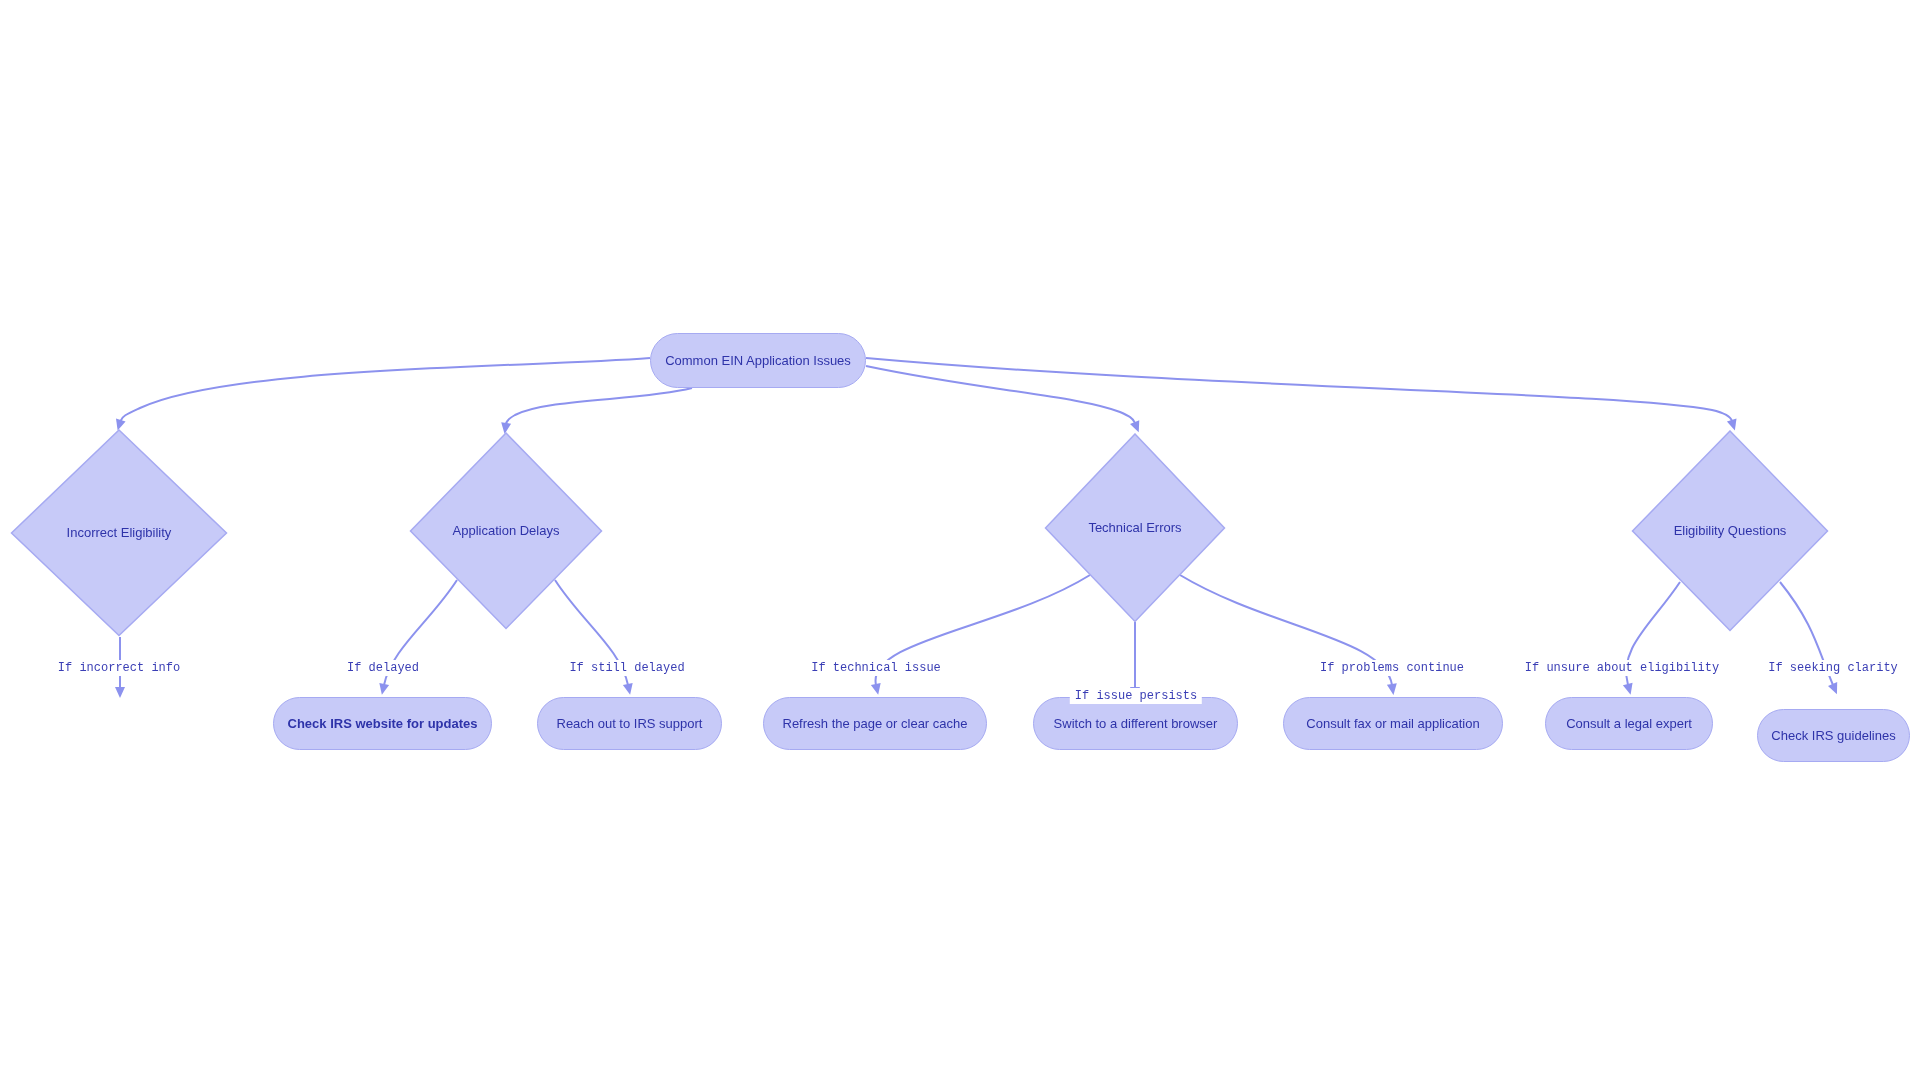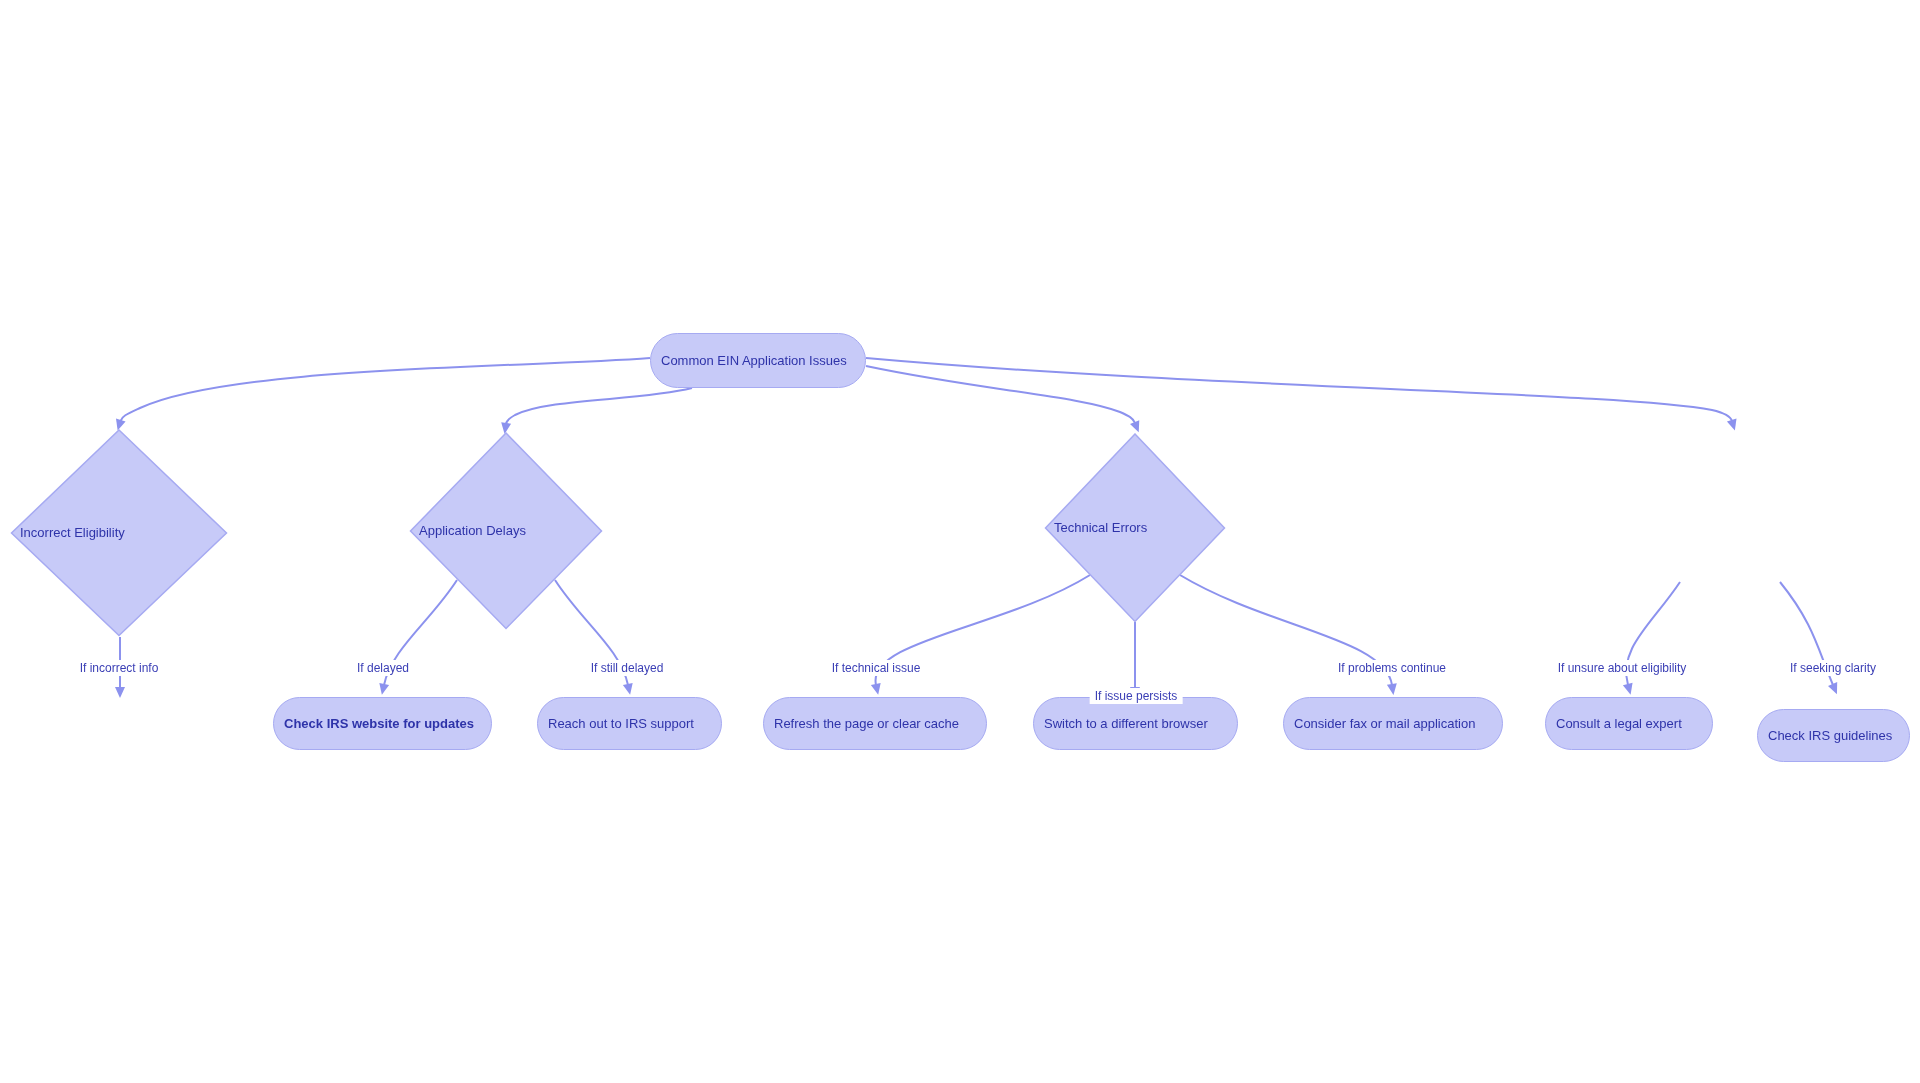--- a/index.html
+++ b/index.html
@@ -24,20 +24,21 @@
   }
   .edges-layer path.edge {
     stroke: #8c92ee;
     stroke-width: 2;
     fill: none;
   }
   .node {
     position: absolute;
     display: flex;
     align-items: center;
+    justify-content: center;
     text-align: center;
     color: #2e33a9;
     font-size: 13px;
     line-height: 16px;
   }
   .pill {
     background: #c7caf8;
     border: 1.5px solid #a6aaf2;
     border-radius: 28px;
     box-sizing: border-box;
@@ -61,20 +62,21 @@
     position: absolute;
     top: 660px;
     transform: translateX(-50%);
     background: #ffffff;
     color: #3a3eb5;
     font-size: 12px;
     line-height: 16px;
     padding: 0 5px;
     white-space: nowrap;
     z-index: 3;
+    font-family: Liberation Mono, monospace;
   }
 </style>
 </head>
 <body>
 
 <div class="canvas">
 
   <svg class="edges-layer" width="1920" height="1083" viewBox="0 0 1920 1083" xmlns="http://www.w3.org/2000/svg">
     <defs>
       <marker id="arrow" viewBox="0 0 13 13" markerUnits="userSpaceOnUse" markerWidth="13" markerHeight="13" refX="2" refY="6" orient="auto">
@@ -113,20 +115,26 @@
     <span class="node-label">Application Delays</span>
   </div>
 
   <div class="node diamond" style="left:1044px; top:433px; width:182px; height:190px;">
     <svg width="182" height="190" viewBox="0 0 182 190">
       <polygon points="91,1 180.5,95 91,188.5 1.5,95" fill="#c7caf8" stroke="#a6aaf2" stroke-width="1.5"></polygon>
     </svg>
     <span class="node-label">Technical Errors</span>
   </div>
 
+  <div class="node diamond" style="left:1631px; top:430px; width:198px; height:202px;">
+    <svg width="198" height="202" viewBox="0 0 198 202">
+      <polygon points="99,1 196.5,101 99,200.5 1.5,101" fill="#c7caf8" stroke="#a6aaf2" stroke-width="1.5"></polygon>
+    </svg>
+    <span class="node-label">Eligibility Questions</span>
+  </div>
 
   <div class="edge-label" style="left:119px;">If incorrect info</div>
   <div class="edge-label" style="left:383px;">If delayed</div>
   <div class="edge-label" style="left:627px;">If still delayed</div>
   <div class="edge-label" style="left:876px;">If technical issue</div>
   <div class="edge-label" style="left:1136px;margin-top:28px;">If issue persists</div>
   <div class="edge-label" style="left:1392px;">If problems continue</div>
   <div class="edge-label" style="left:1622px;">If unsure about eligibility</div>
   <div class="edge-label" style="left:1833px;">If seeking clarity</div>
 
@@ -136,21 +144,21 @@
   <div class="node pill" style="left:537px; top:697px; width:185px; height:53px;">
     <span class="node-label">Reach out to IRS support</span>
   </div>
   <div class="node pill" style="left:763px; top:697px; width:224px; height:53px;">
     <span class="node-label">Refresh the page or clear cache</span>
   </div>
   <div class="node pill" style="left:1033px; top:697px; width:205px; height:53px;">
     <span class="node-label">Switch to a different browser</span>
   </div>
   <div class="node pill" style="left:1283px; top:697px; width:220px; height:53px;">
-    <span class="node-label">Consider fax or mail application</span>
+    <span class="node-label">Consult fax or mail application</span>
   </div>
   <div class="node pill" style="left:1545px; top:697px; width:168px; height:53px;">
     <span class="node-label">Consult a legal expert</span>
   </div>
   <div class="node pill" style="left:1757px; top:697px; width:153px; height:53px;margin-top:12px;">
     <span class="node-label">Check IRS guidelines</span>
   </div>
 
 </div>
 

